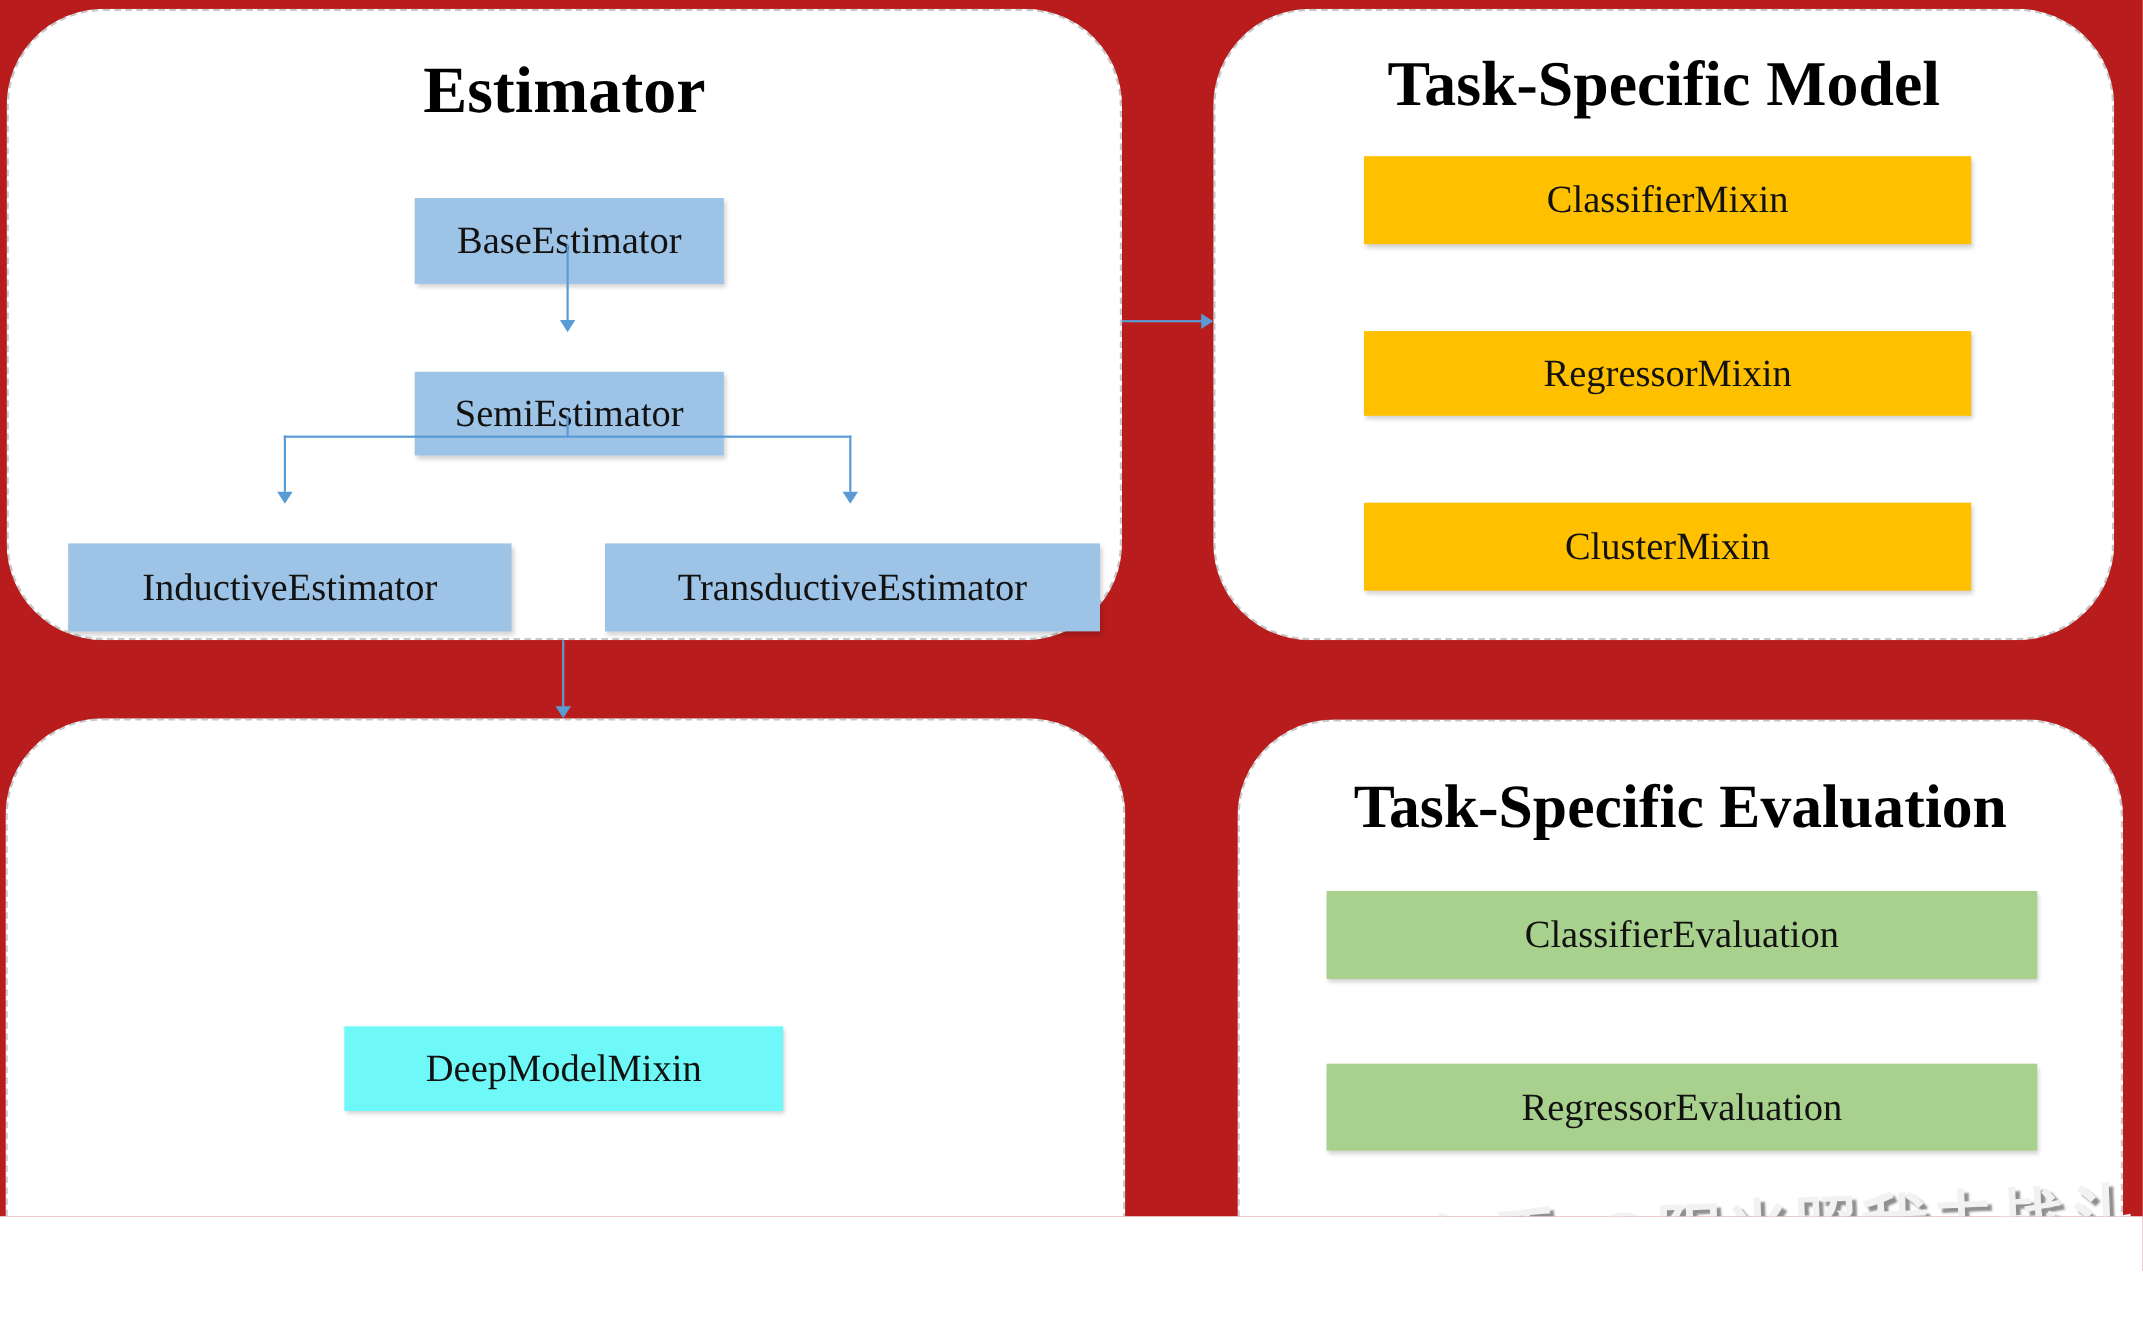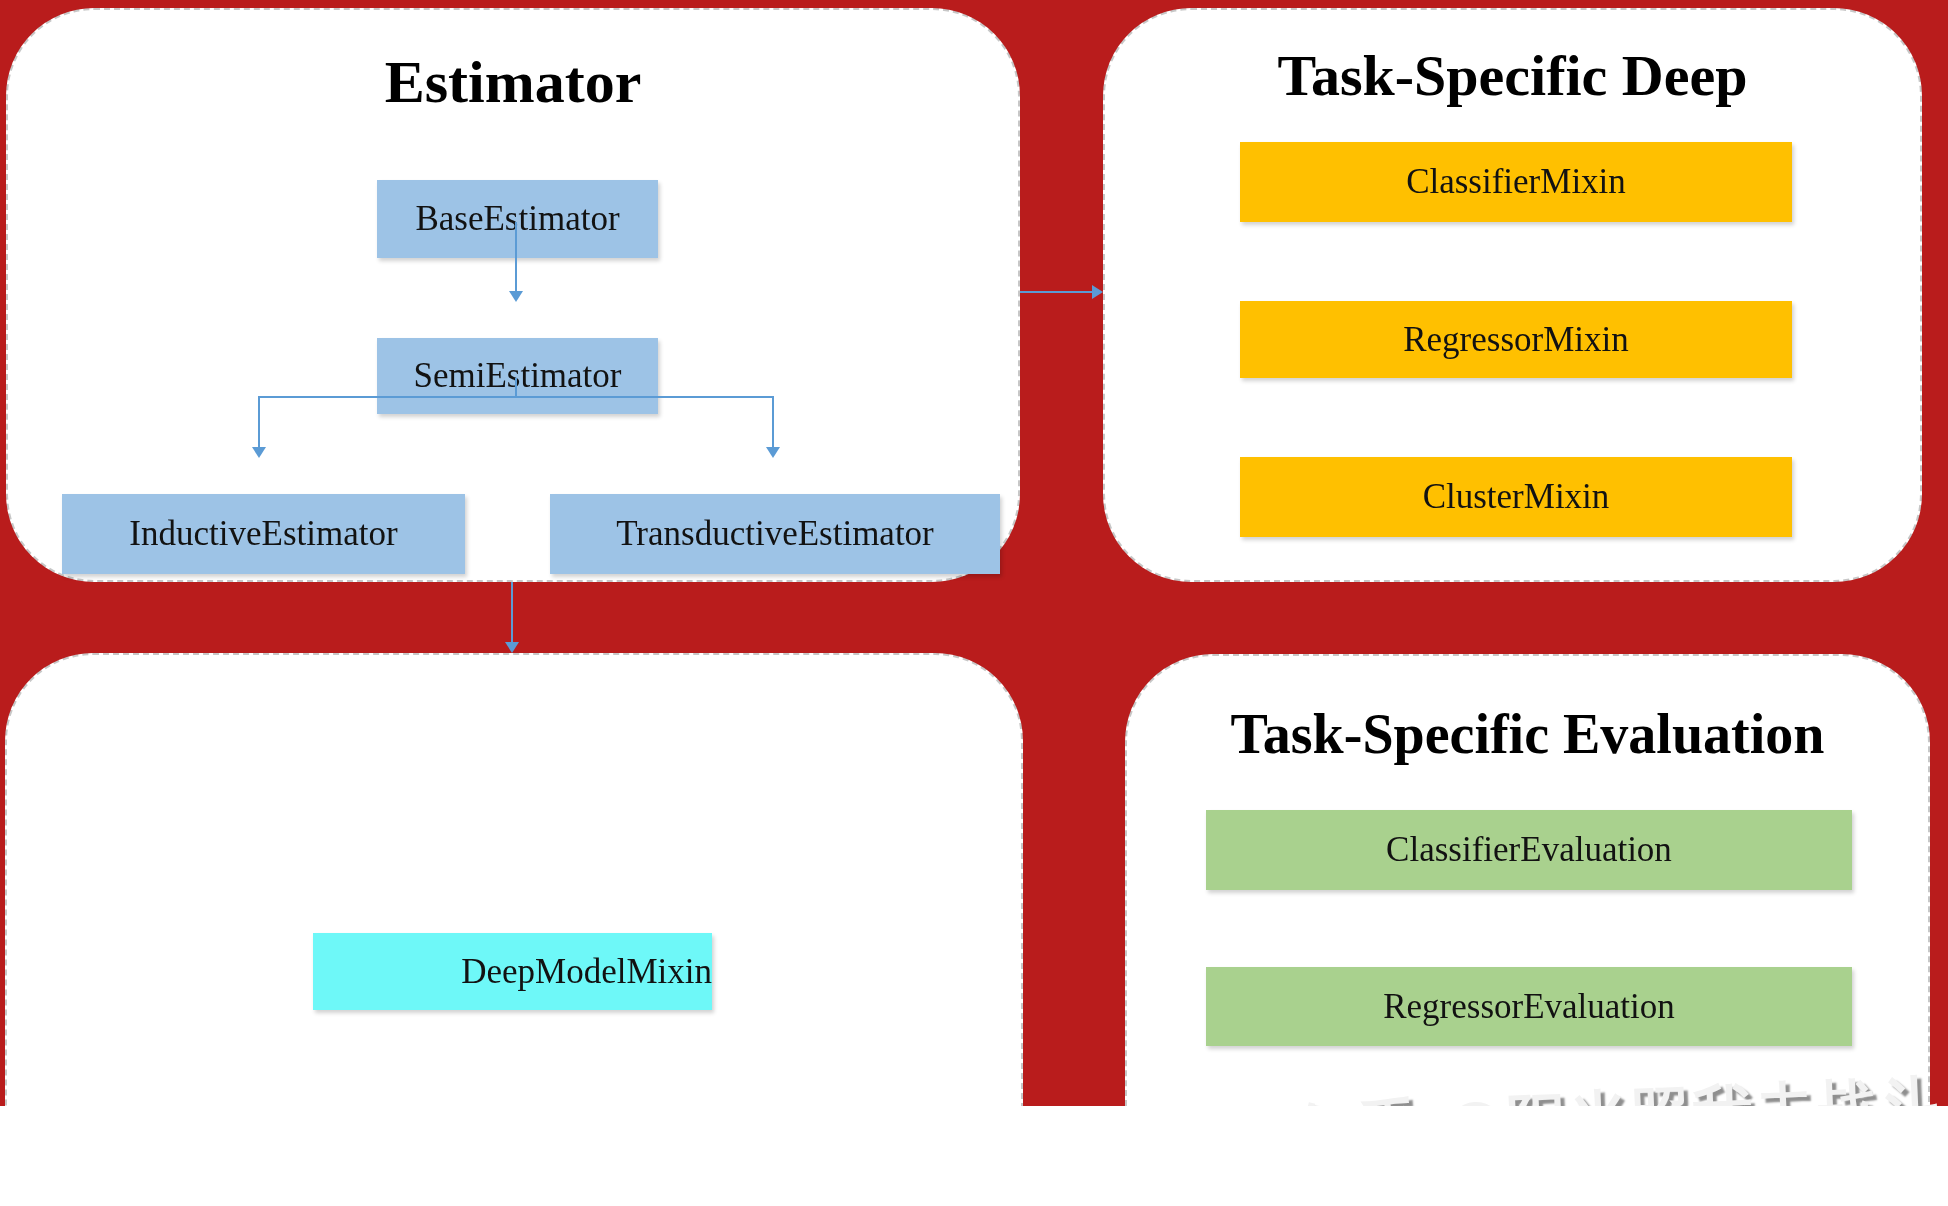--- a/index.html
+++ b/index.html
@@ -33,21 +33,21 @@
     display:flex;
     align-items:center;
     justify-content:center;
     font-size:35px;
     color:#121212;
     box-shadow:2px 3px 4px rgba(0,0,0,0.18);
     white-space:nowrap;
   }
   .node-blue{background:var(--estimator-node-fill,#9DC3E6);margin-top:36px;}
   .node-orange{background:var(--mixin-node-fill,#FFC000);}
-  .node-cyan{background:var(--deep-node-fill,#6EF8F8);justify-content:flex-end;}
+  .node-cyan{background:var(--deep-node-fill,#6EF8F8);}
   .node-green{background:var(--eval-node-fill,#A9D18E);margin-top:28px;}
   
   .vline,.hline{position:absolute;background:var(--connector,#5B9BD5);}
   .vline{width:2px;}
   .hline{height:2px;}
   .arrow-down{
     position:absolute;width:0;height:0;
     border-left:7px solid transparent;
     border-right:7px solid transparent;
     border-top:11px solid var(--connector,#5B9BD5);
@@ -100,21 +100,21 @@
   <div class="arrow-down" style="left:766px;top:447px;"></div>
 
   <div class="node node-blue" style="left:62px;top:458px;width:403px;height:80px;">
     <span>InductiveEstimator</span>
   </div>
   <div class="node node-blue" style="left:550px;top:458px;width:450px;height:80px;">
     <span>TransductiveEstimator</span>
   </div>
 
   <div class="panel" style="left:1103px;top:8px;width:819px;height:574px;"></div>
-  <div class="panel-title" style="left:1103px;width:819px;top:42px;font-size:58px;">Task-Specific Deep</div>
+  <div class="panel-title" style="left:1103px;width:819px;top:42px;font-size:58px;">Task-Specific Model</div>
 
   <div class="node node-orange" style="left:1240px;top:142px;width:552px;height:80px;">
     <span>ClassifierMixin</span>
   </div>
   <div class="node node-orange" style="left:1240px;top:301px;width:552px;height:77px;">
     <span>RegressorMixin</span>
   </div>
   <div class="node node-orange" style="left:1240px;top:457px;width:552px;height:80px;">
     <span>ClusterMixin</span>
   </div>

